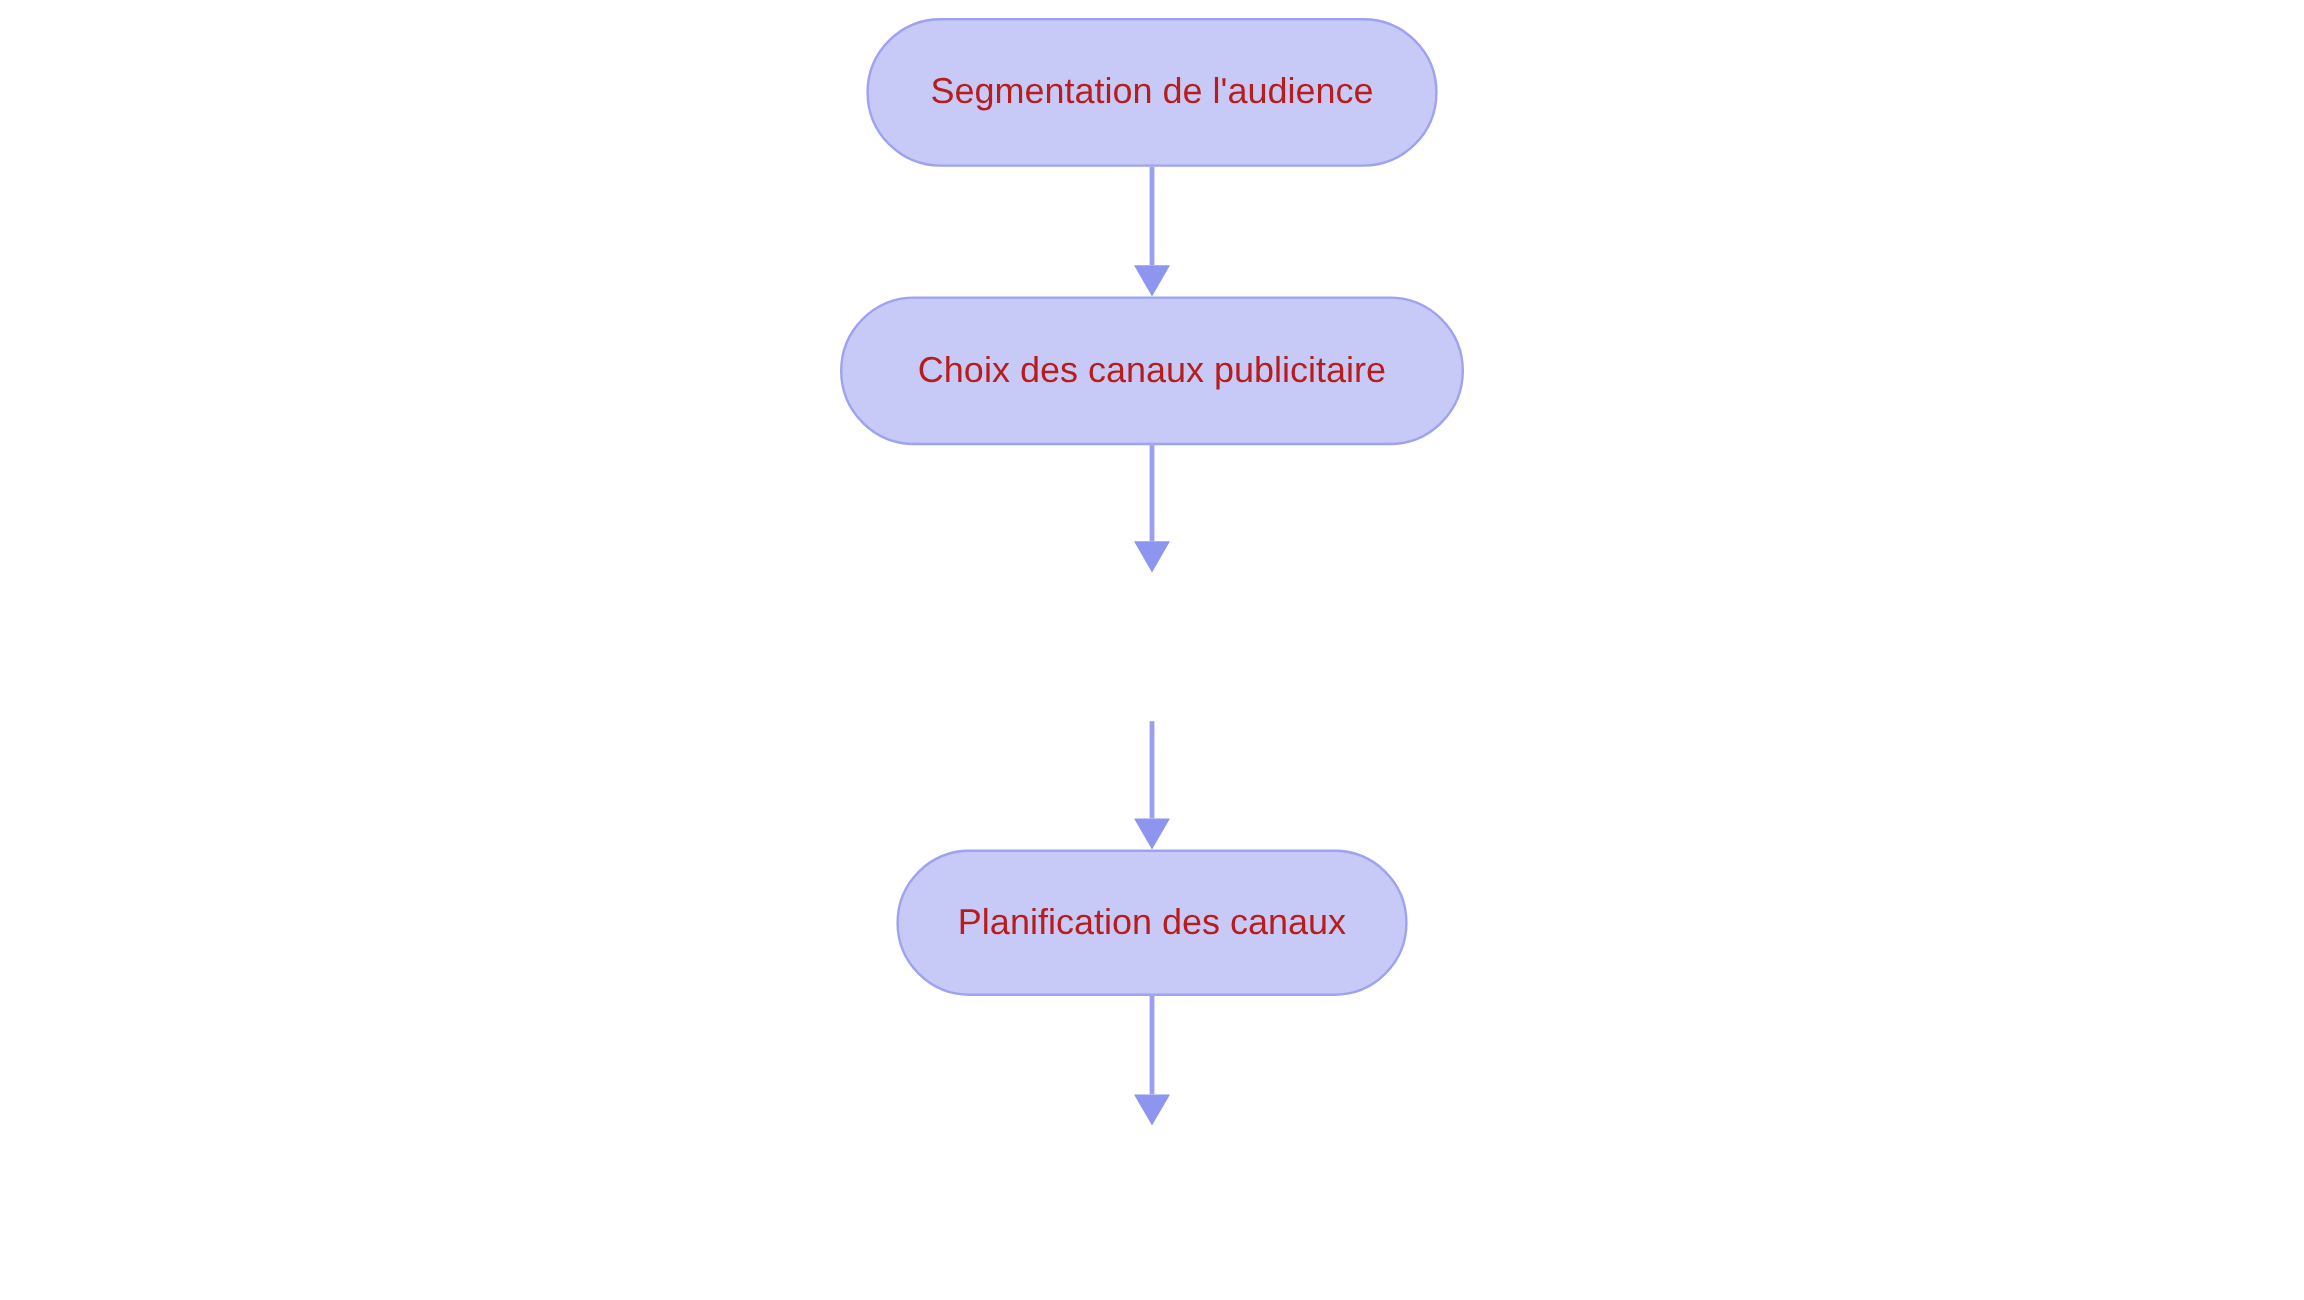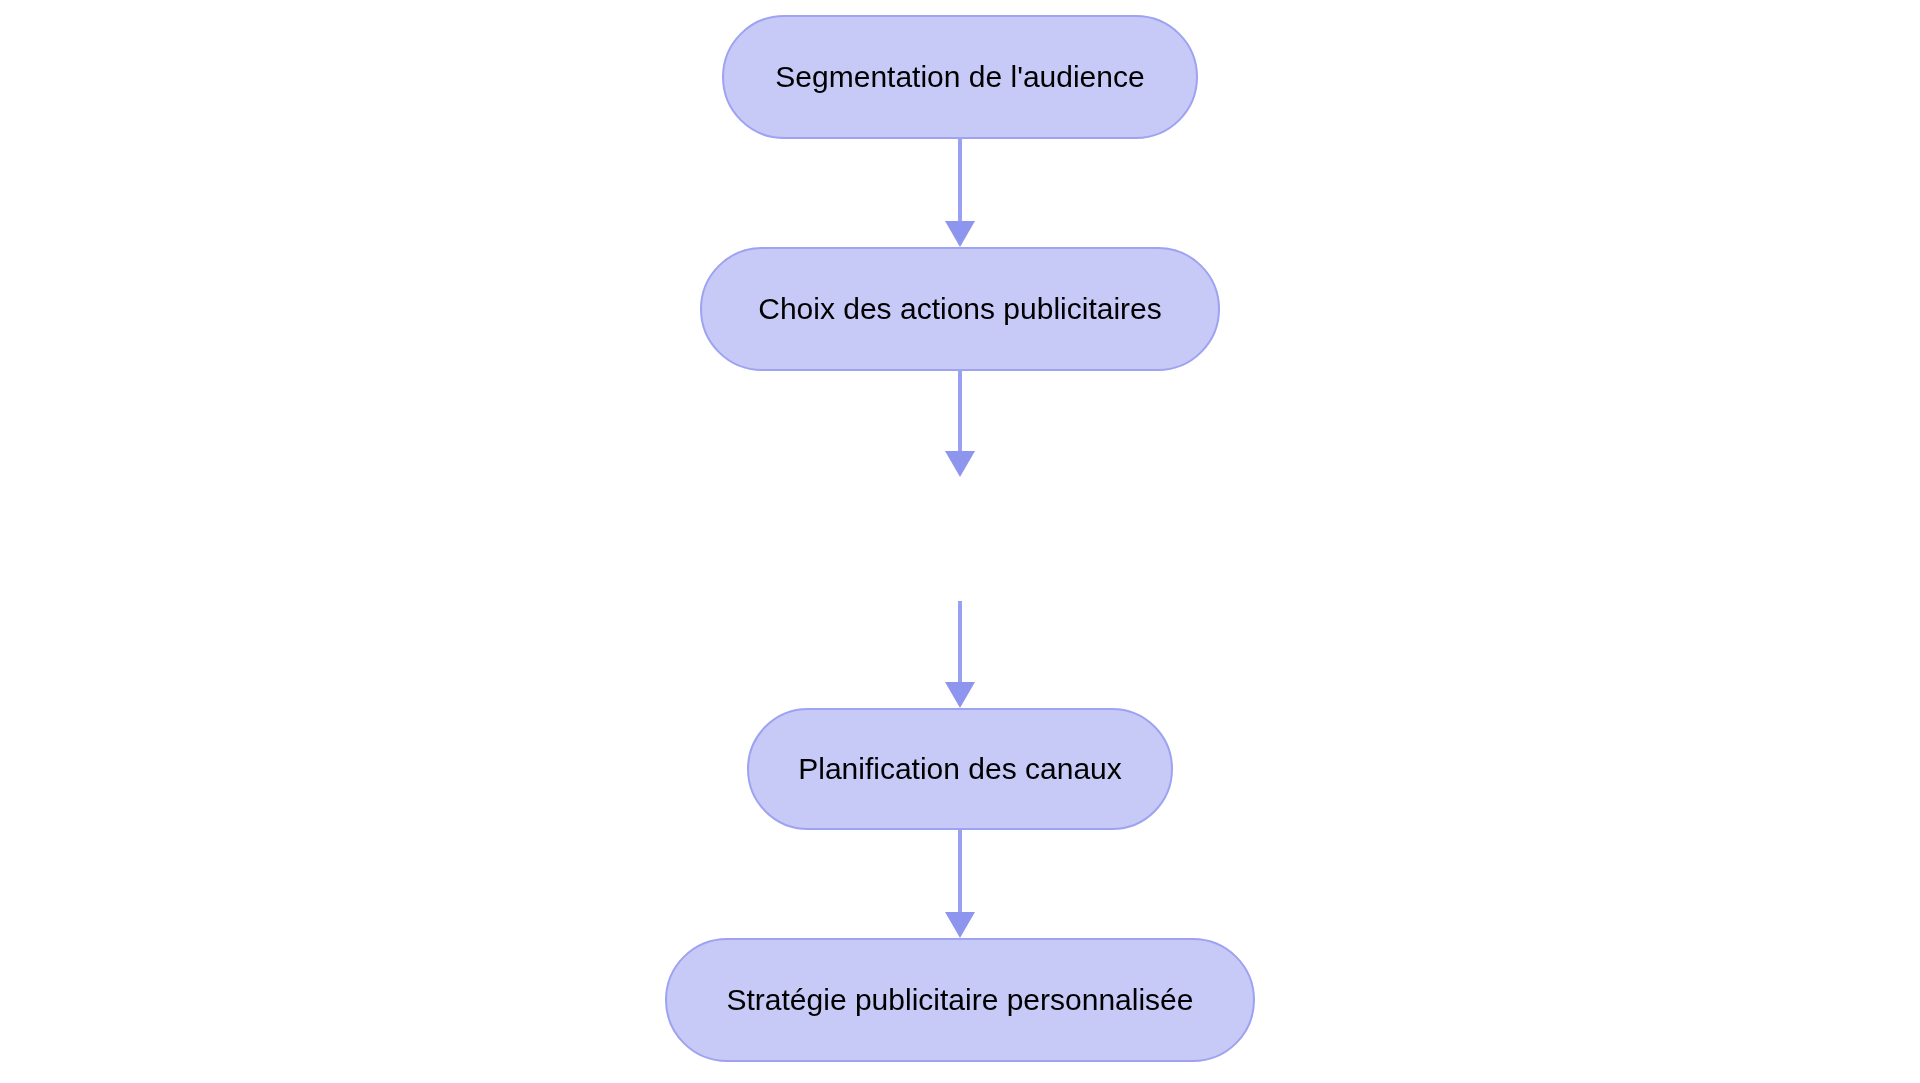--- a/index.html
+++ b/index.html
@@ -18,21 +18,21 @@
   .flow-node {
     position: absolute;
     box-sizing: border-box;
     background: #c7c9f7;
     border: 2px solid #9da3f1;
     border-radius: 62px;
     display: flex;
     align-items: center;
     justify-content: center;
     text-align: center;
-    color: #000000;
+    color: #b91c1c;
     font-size: 30px;
     line-height: 1.2;
   }
   
   .node-1 { left: 722px; top: 15px;  width: 476px; height: 124px; }
   .node-2 { left: 700px; top: 247px; width: 520px; height: 124px; }
   .node-3 { left: 673px; top: 477px; width: 574px; height: 124px; }
   .node-4 { left: 747px; top: 708px; width: 426px; height: 122px; }
   .node-5 { left: 665px; top: 938px; width: 590px; height: 124px; }
 
@@ -75,21 +75,21 @@
   <div class="flow-node node-1">
     <span>Segmentation de l'audience</span>
   </div>
 
   <div class="arrow arrow-1">
     <div class="line"></div>
     <div class="head"></div>
   </div>
 
   <div class="flow-node node-2">
-    <span>Choix des actions publicitaires</span>
+    <span>Choix des canaux publicitaire</span>
   </div>
 
   <div class="arrow arrow-2">
     <div class="line"></div>
     <div class="head"></div>
   </div>
 
 
   <div class="arrow arrow-3">
     <div class="line"></div>
@@ -98,17 +98,14 @@
 
   <div class="flow-node node-4">
     <span>Planification des canaux</span>
   </div>
 
   <div class="arrow arrow-4">
     <div class="line"></div>
     <div class="head"></div>
   </div>
 
-  <div class="flow-node node-5">
-    <span>Stratégie publicitaire personnalisée</span>
-  </div>
 
 </div>
 
 </body></html>

